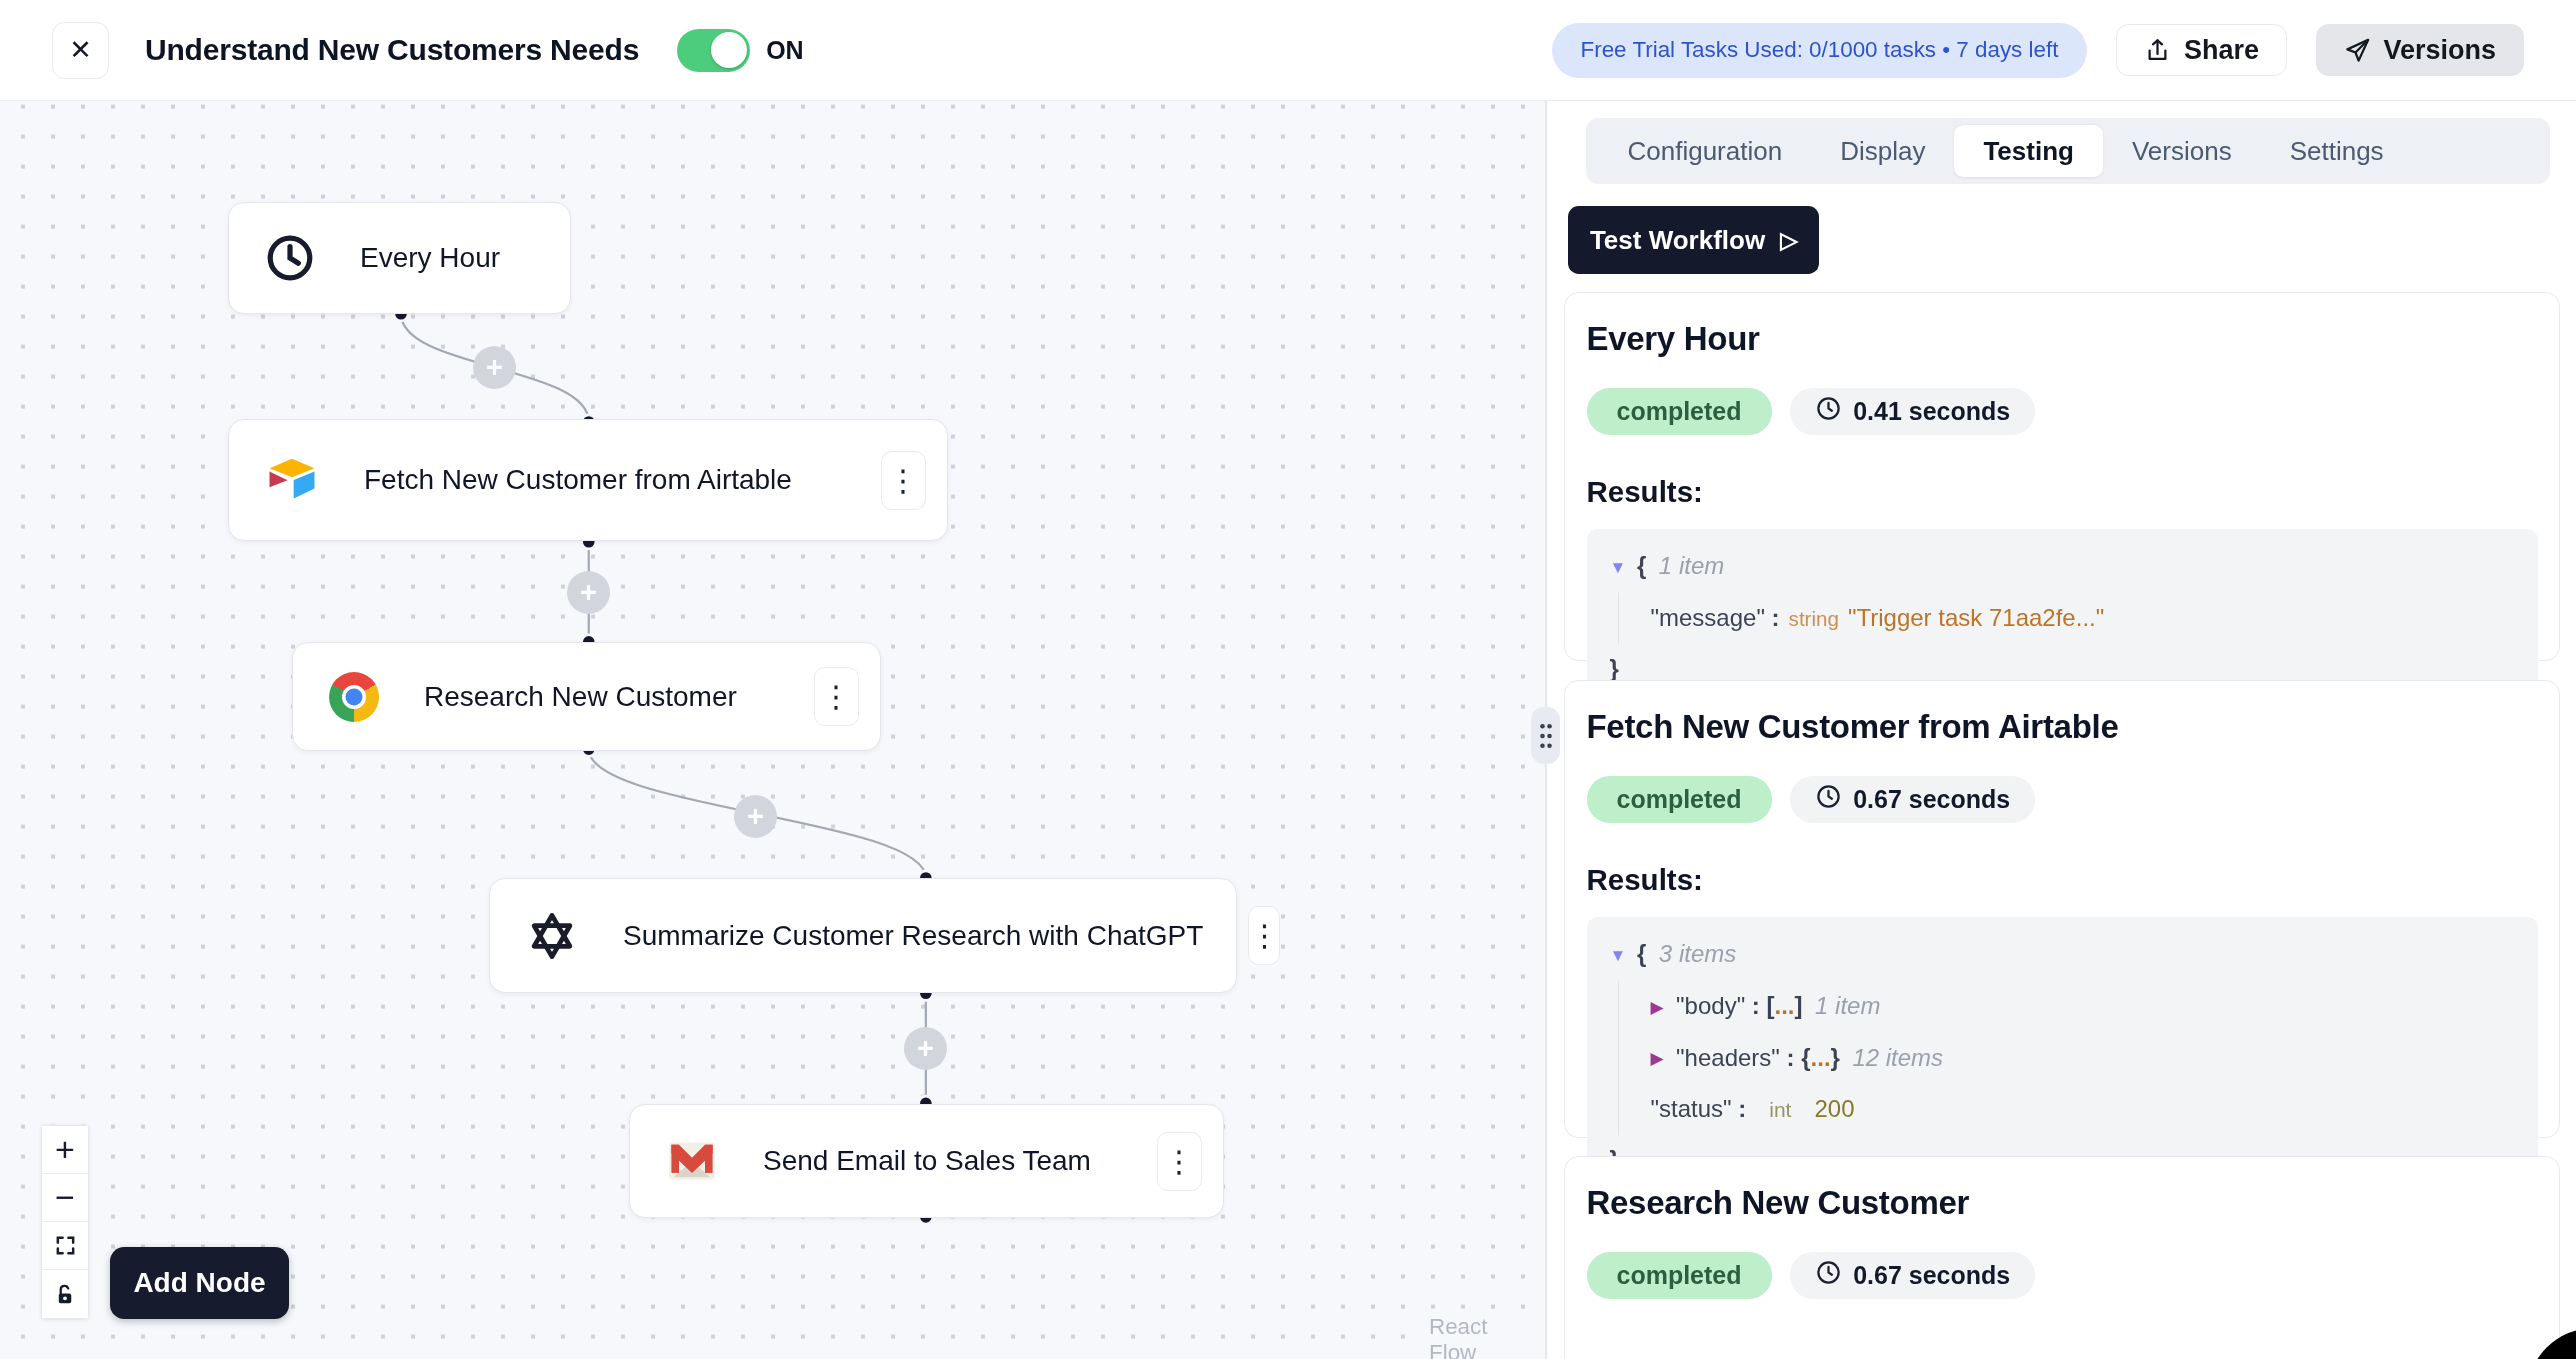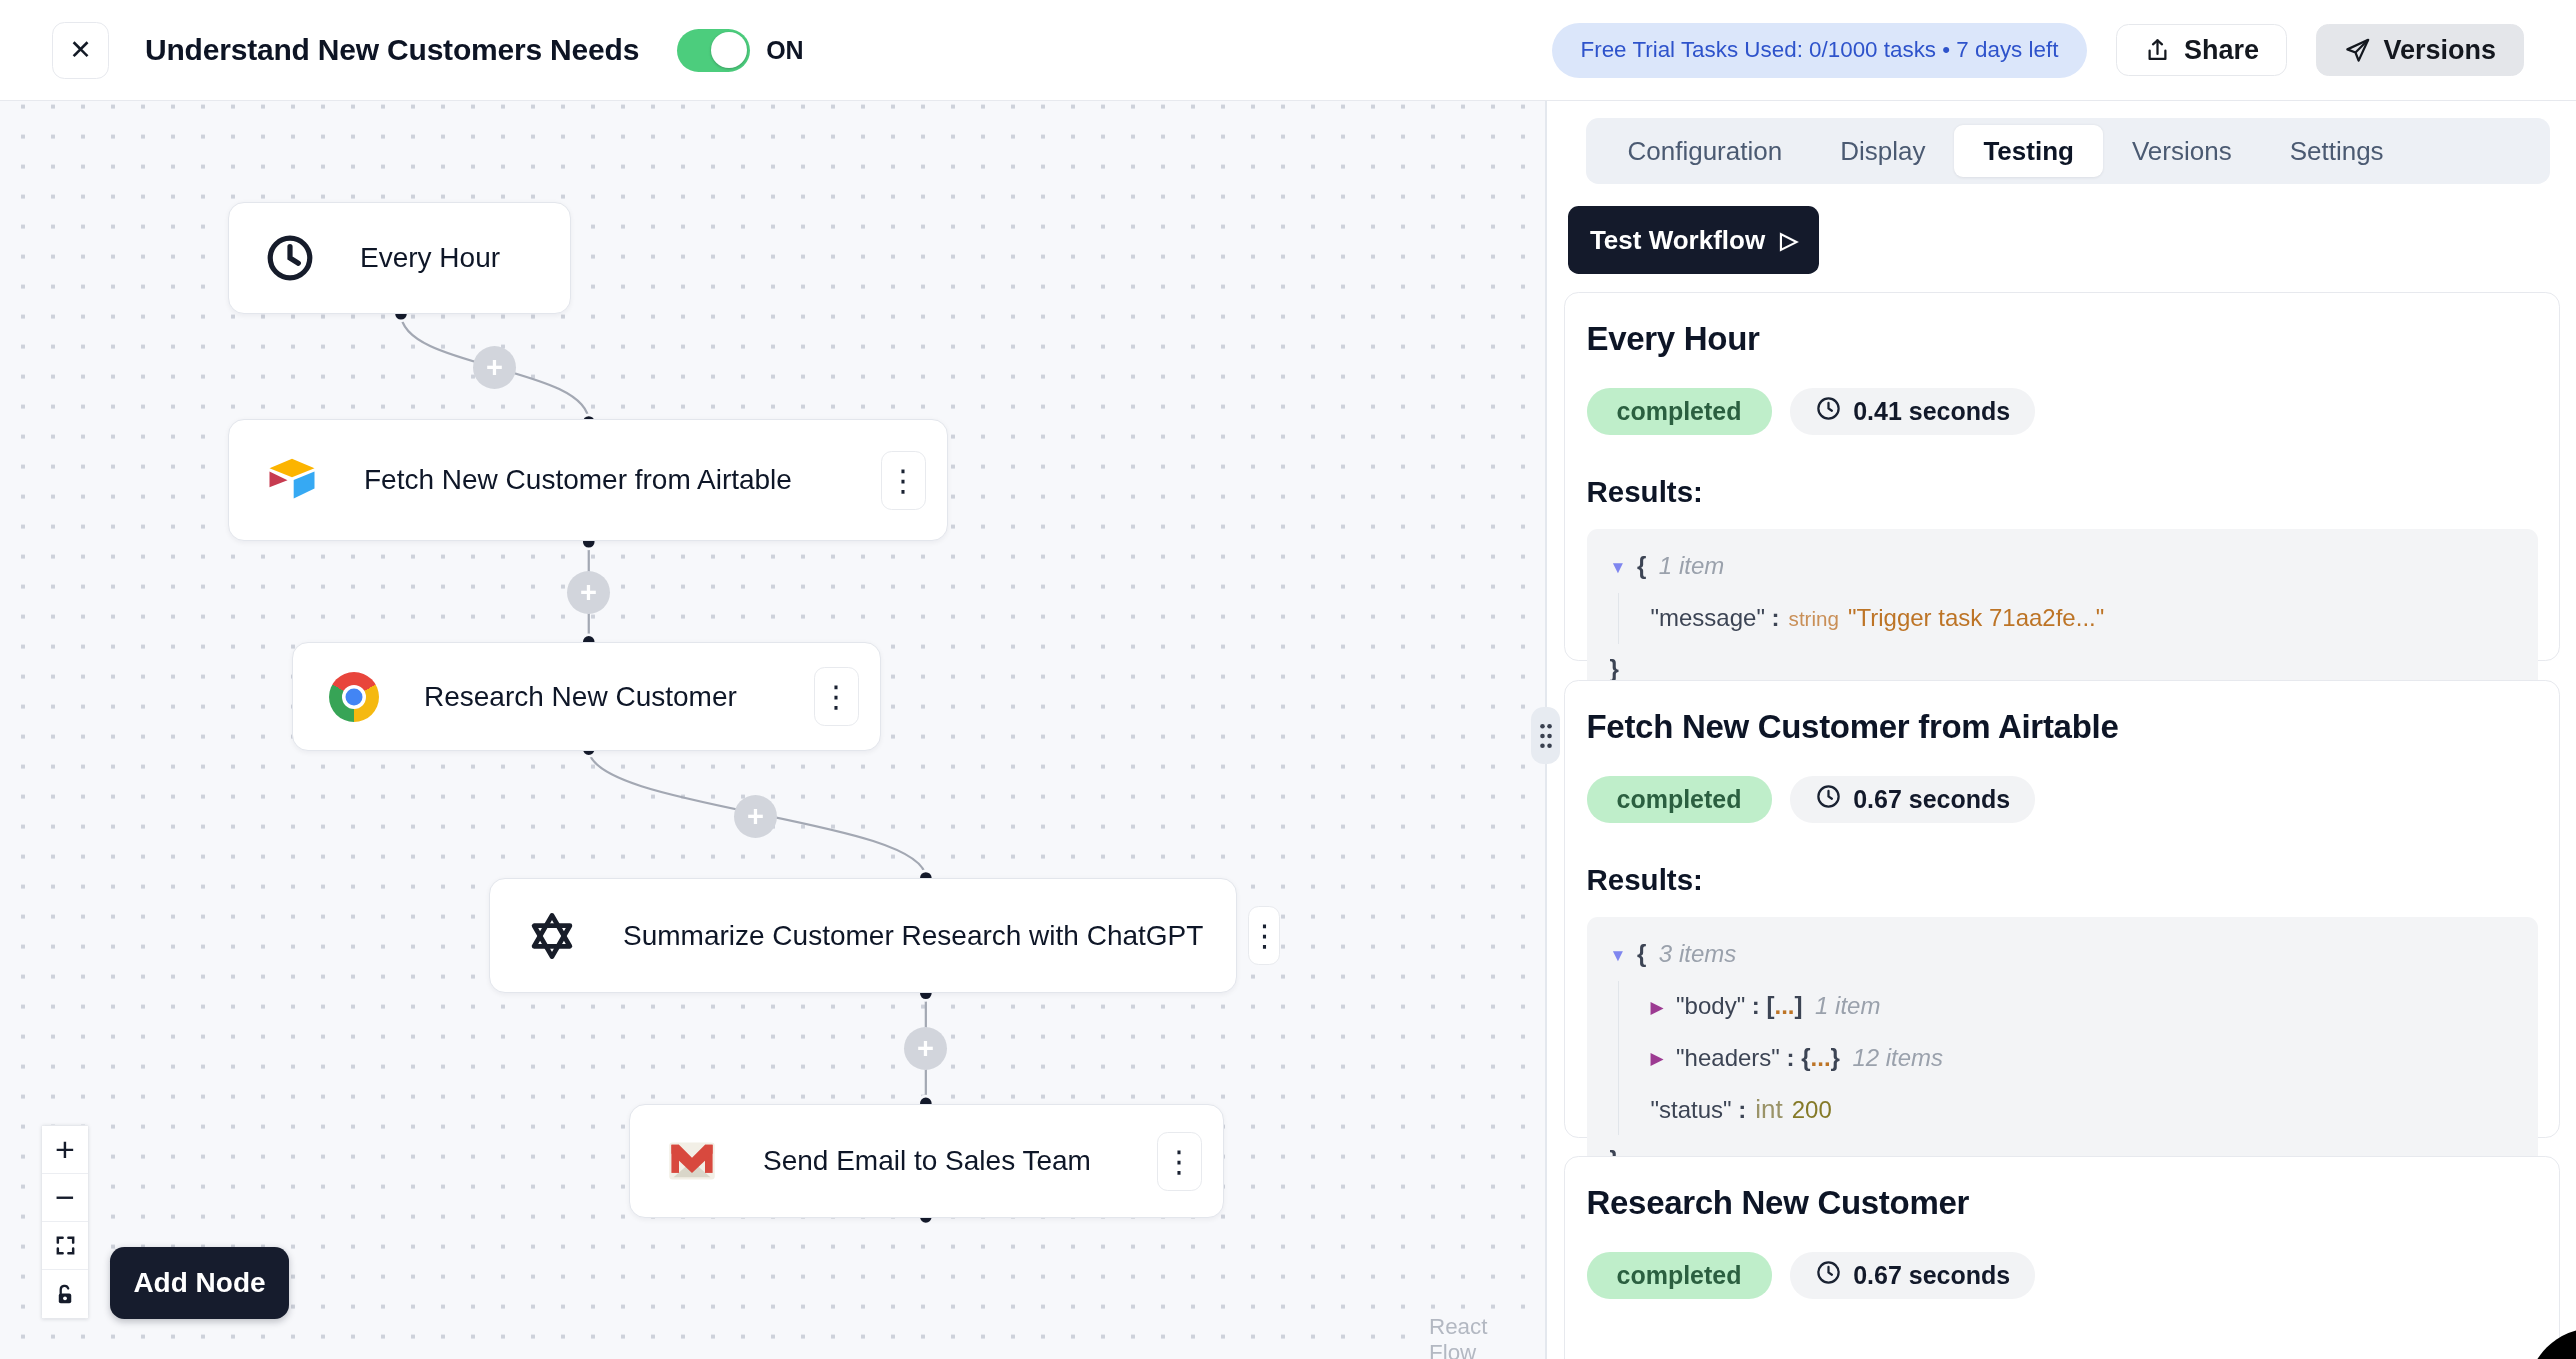--- a/index.html
+++ b/index.html
@@ -91,21 +91,21 @@
   .code-line { white-space:nowrap; }
   .code-nest { border-left:1.8px solid #e1e5ea; margin-left:8px; padding-left:32px; }
   .arrow-exp { color:#7f86ef; font-size:17px; margin-right:10.7px; vertical-align:middle; cursor:pointer; }
   .arrow-col { color:#9c3a92; font-size:17px; margin-right:12.5px; vertical-align:middle; cursor:pointer; }
   .tok-pun { color:#3c4454; font-weight:700; }
   .tok-key { color:#3c4454; }
   .tok-count { color:#9aa1ac; font-style:italic; margin-left:12.5px; }
   .tok-type-str { color:#c98f57; font-size:20.6px; margin:0 9px; }
   .tok-val-str { color:#bd7426; }
   .tok-dots-str { color:#bd7426; font-weight:700; }
-  .tok-type-int { color:#9a9368; font-size:26px; margin:0 9px; }
+  .tok-type-int { color:#9a9368; font-size:21px; margin:0 23px; }
   .tok-val-int { color:#857a28; }
 
   .corner-blob { position:absolute; left:2527px; top:1328px; width:134px; height:134px; border-radius:50%;
                  background:#000; z-index:40; }
 </style>
 </head>
 <body>
 
 <div class="stage">
 

